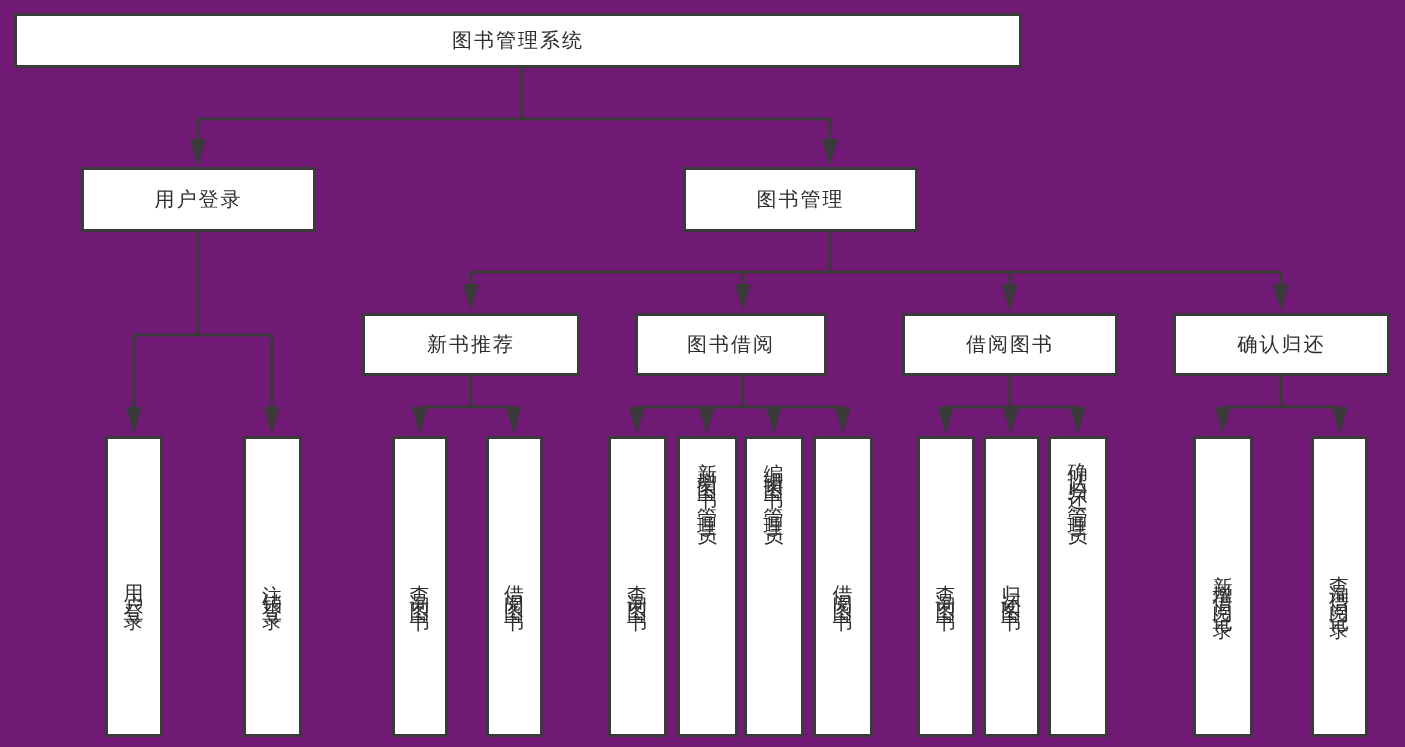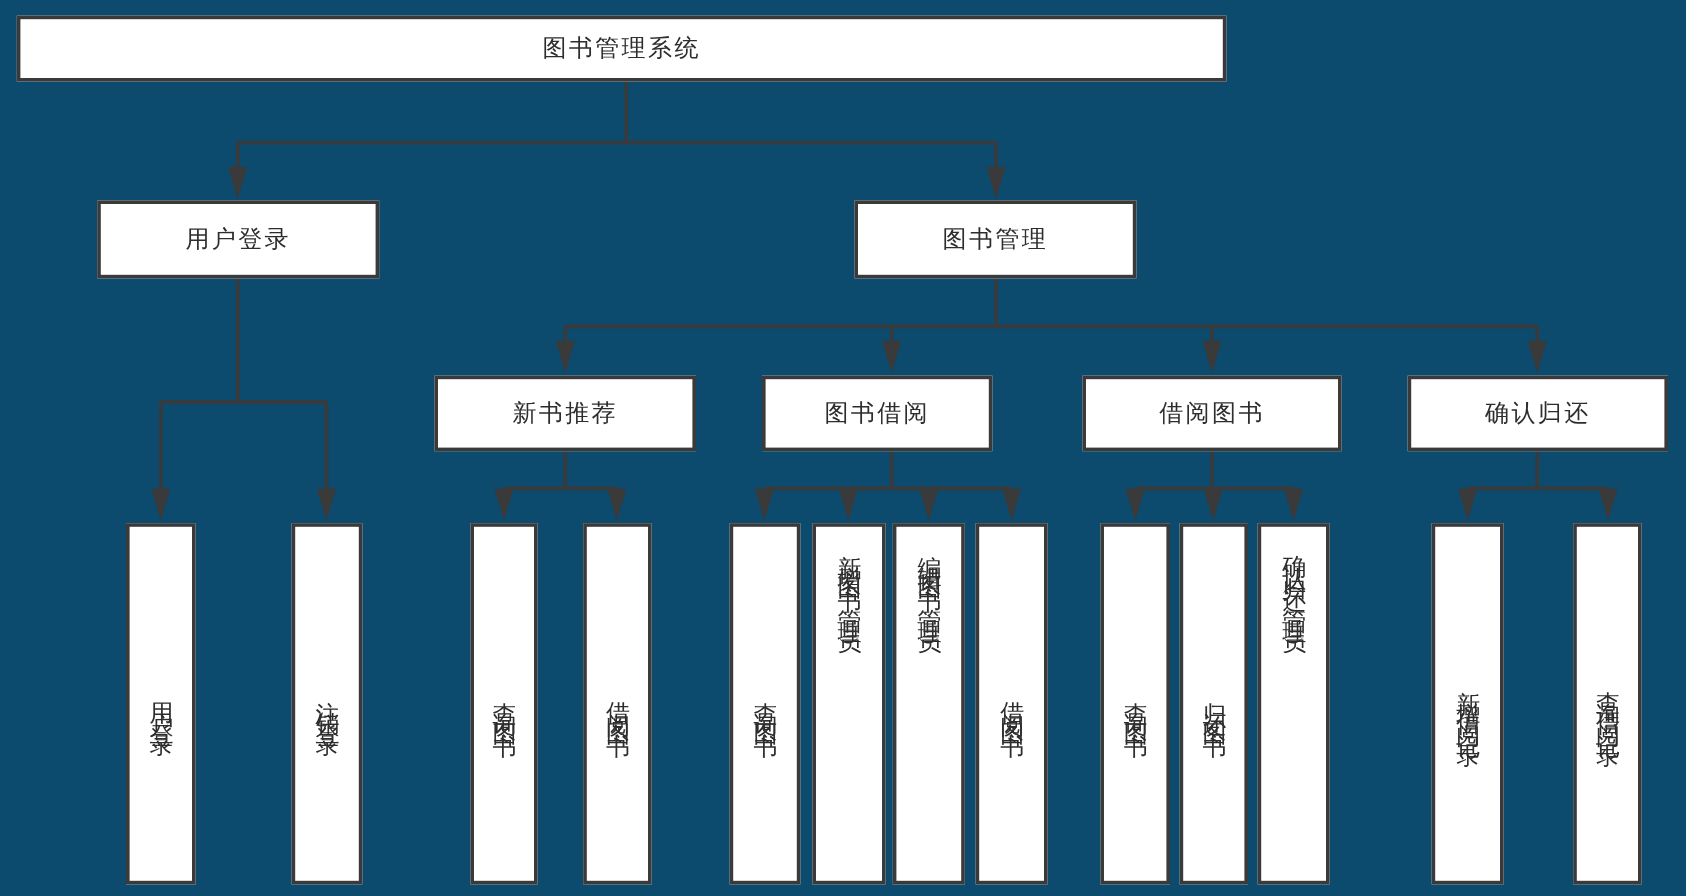--- a/index.html
+++ b/index.html
@@ -1,19 +1,19 @@
 <!DOCTYPE html>
 <html><head>
 <meta charset="utf-8">
 <style>
   html,body{margin:0;padding:0;background:#ffffff;}
   .canvas{
     position:relative;
     width:1405px;height:747px;
-    background:#0c4a6e;
+    background:#701a75;
     font-family:"Liberation Sans",sans-serif;
     overflow:hidden;
   }
   .connector-layer{position:absolute;left:0;top:0;z-index:1;}
   .box{
     position:absolute;
     box-sizing:border-box;
     border:3px solid #3a3a3a;
     background:#ffffff;
     display:flex;
@@ -85,21 +85,21 @@
     </g>
   </svg>
 
   <div class="box hbox" style="left:14px;top:13px;width:1008px;height:55px;">
     <span>图书管理系统</span>
   </div>
 
   <div class="box hbox" style="left:81px;top:167px;width:235px;height:65px;">
     <span>用户登录</span>
   </div>
-  <div class="box hbox" style="left:712px;top:167px;width:235px;height:65px;">
+  <div class="box hbox" style="left:683px;top:167px;width:235px;height:65px;">
     <span>图书管理</span>
   </div>
 
   <div class="box hbox" style="left:362px;top:313px;width:218px;height:63px;">
     <span>新书推荐</span>
   </div>
   <div class="box hbox" style="left:635px;top:313px;width:192px;height:63px;">
     <span>图书借阅</span>
   </div>
   <div class="box hbox" style="left:902px;top:313px;width:216px;height:63px;">

